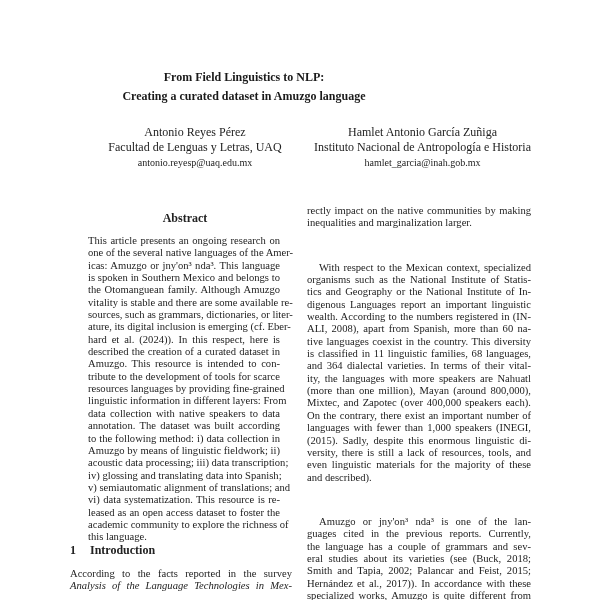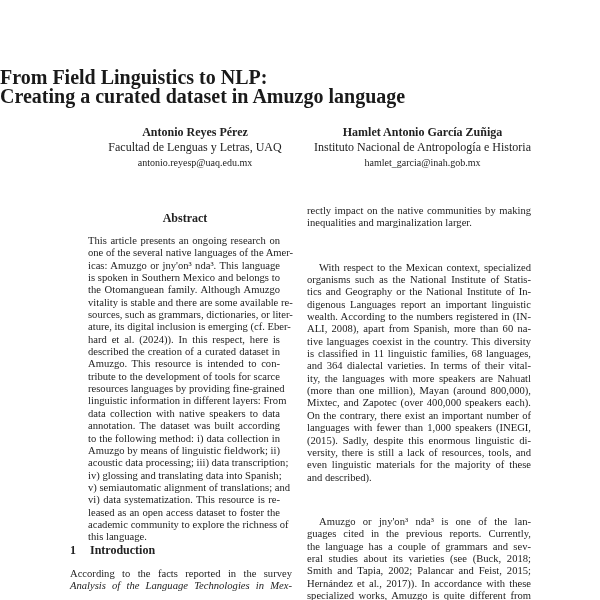--- a/index.html
+++ b/index.html
@@ -1,19 +1,19 @@
 <!DOCTYPE html>
 <html><head>
 <meta charset="utf-8">
 <style>
   html, body { margin:0; padding:0; background:#fff; }
   body { width:600px; height:600px; overflow:hidden; position:relative; font-family:"Liberation Serif", serif; color:#222; }
-  .title { position:absolute; top:68px; left:0; width:488px; font-weight:bold; font-size:20px; line-height:19px; color:#1a1a1a; }
+  .title { position:absolute; top:68px; left:0; width:488px; text-align:center; font-weight:bold; font-size:12px; line-height:19px; color:#1a1a1a; }
   .author { position:absolute; top:125px; text-align:center; font-size:12px; line-height:15px; }
-  .author .name { font-weight:bold; }
+  .author .name { font-weight:normal; }
   .author .mail { font-family:Liberation Serif, serif; font-size:10px; }
   .a1 { left:85px; width:220px; }
   .a2 { left:300px; width:245px; }
   .col { position:absolute; font-size:10.6px; line-height:12.35px; text-align:justify; }
   .col .ln { display:block; white-space:nowrap; text-align-last:justify; height:12.35px; }
   .col .ln.last { text-align-last:left; }
   .abs-h { position:absolute; top:211px; left:88px; width:194px; text-align:center; font-weight:bold; font-size:12px; }
   .abs { top:235px; left:88px; width:192px; }
   .sec { position:absolute; top:543px; left:70px; font-weight:bold; font-size:12px; }
   .sec .num { display:inline-block; width:20px; }

